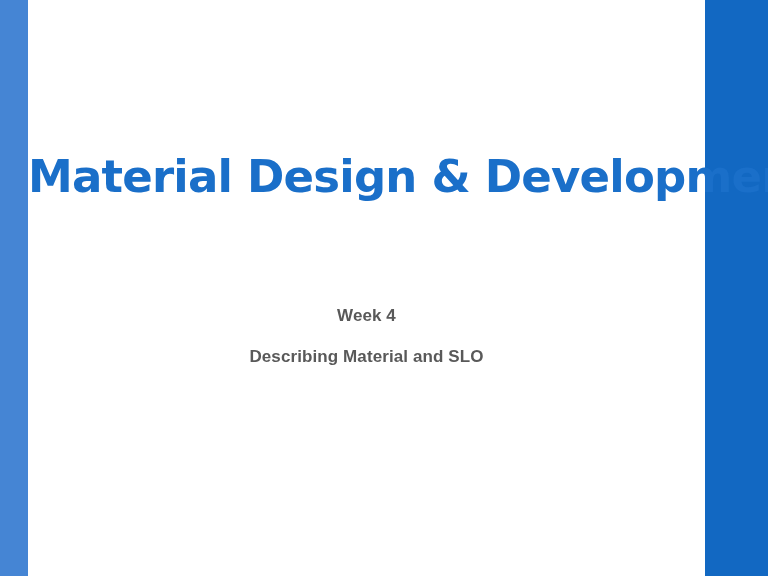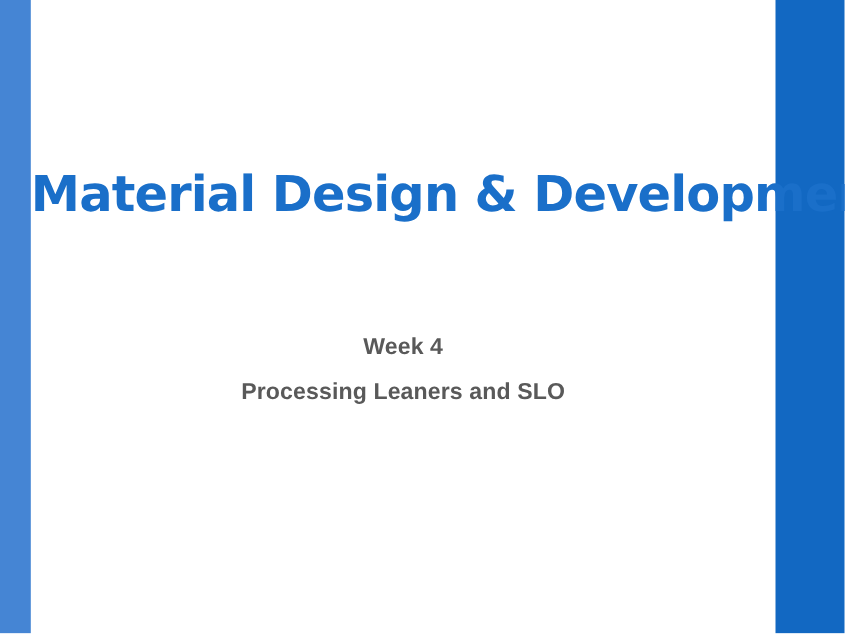--- a/index.html
+++ b/index.html
@@ -56,21 +56,21 @@
   }
   .subtitle-block {
     position: absolute;
     left: 0;
     right: 0;
     top: 295px;
     text-align: center;
   }
   .subtitle-line {
     font-family: "Liberation Sans", sans-serif;
-    font-size: 21px;
+    font-size: 17px;
     font-weight: bold;
     color: #595959;
     line-height: 41px;
     letter-spacing: 0.1px;
     white-space: nowrap;
   }
 </style>
 </head>
 <body>
 
@@ -79,17 +79,17 @@
   <div class="side-bar side-bar-left"></div>
 
   <div class="side-bar side-bar-right"></div>
 
   <div class="content">
 
     <div class="title">Material Design &amp; Development</div>
 
     <div class="subtitle-block">
       <div class="subtitle-line">Week 4</div>
-      <div class="subtitle-line">Processing Leaners and SLO</div>
+      <div class="subtitle-line">Describing Material and SLO</div>
     </div>
 
   </div>
 </div>
 
 </body></html>

